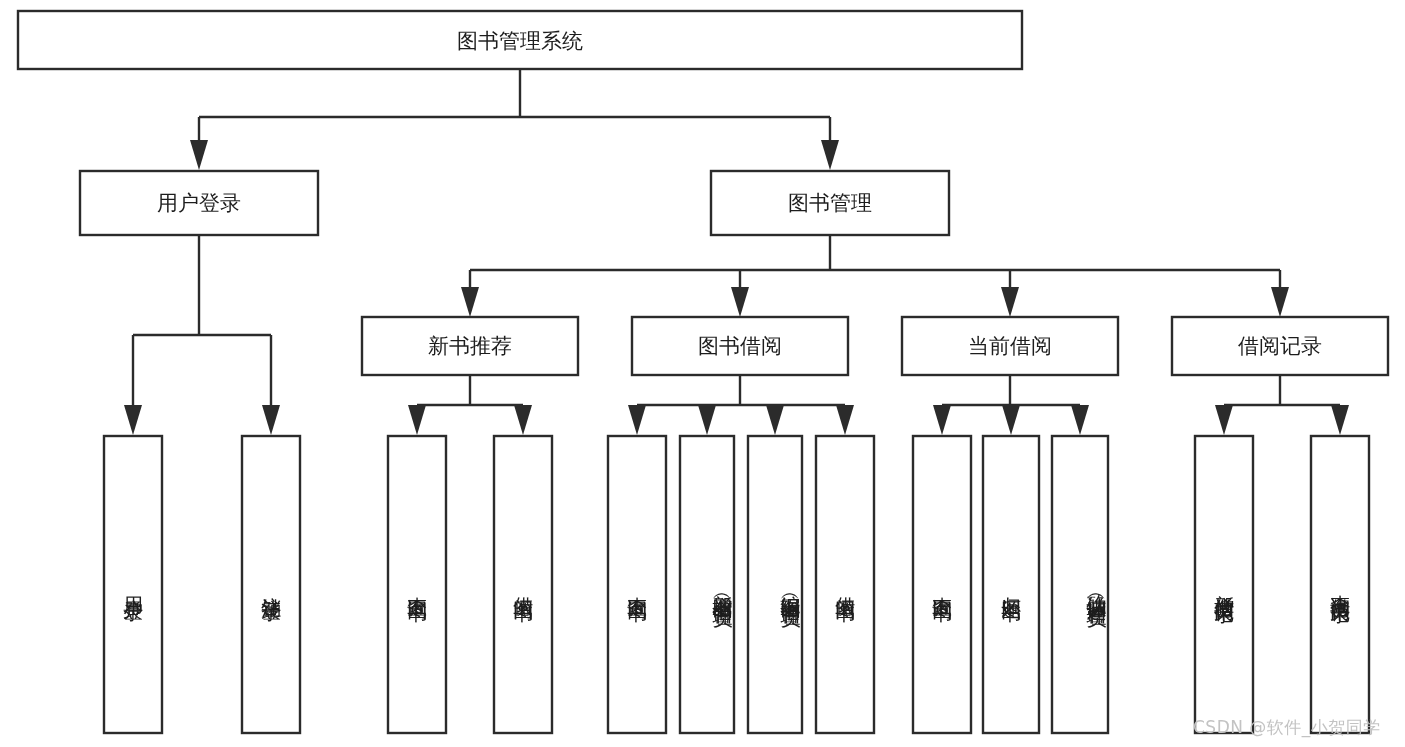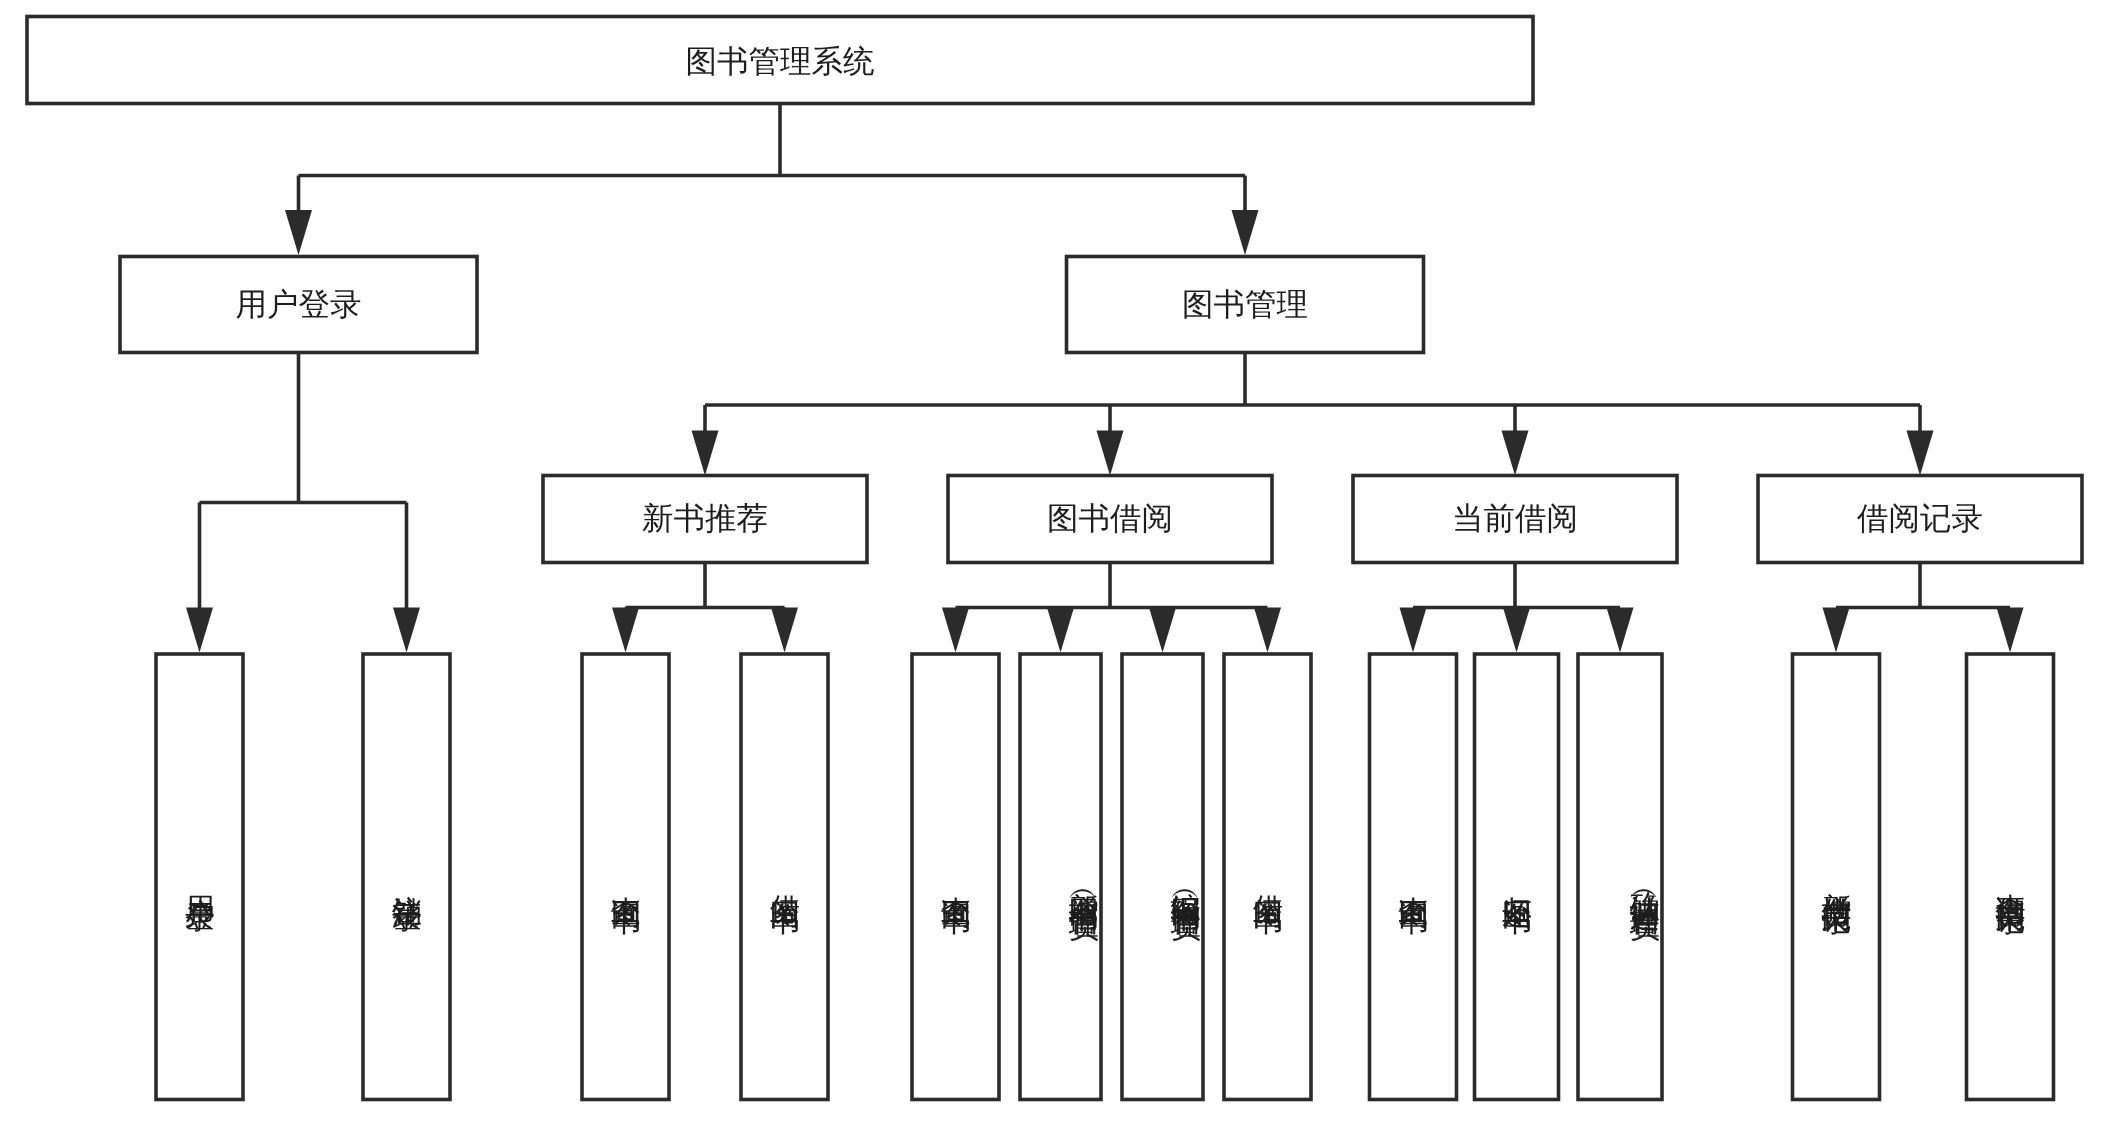--- a/index.html
+++ b/index.html
@@ -211,14 +211,15 @@
   <div class="vlabel" style="left:748px; top:436px; width:54px; height:297px; align-items:flex-start; padding-top:6px; box-sizing:border-box;">编辑图书（管理员）</div>
   <div class="vlabel" style="left:816px; top:436px; width:58px; height:297px;">借阅图书</div>
 
   <div class="vlabel" style="left:913px; top:436px; width:58px; height:297px;">查询图书</div>
   <div class="vlabel" style="left:983px; top:436px; width:56px; height:297px;">归还图书</div>
   <div class="vlabel" style="left:1052px; top:436px; width:56px; height:297px; align-items:flex-start; padding-top:6px; box-sizing:border-box;">确认归还（管理员）</div>
 
   <div class="vlabel" style="left:1195px; top:436px; width:58px; height:297px;">新增借阅记录</div>
   <div class="vlabel" style="left:1311px; top:436px; width:58px; height:297px;">查询借阅记录</div>
 
+  <div class="watermark">CSDN @软件_小贺同学</div>
 
 </div>
 
 </body></html>

